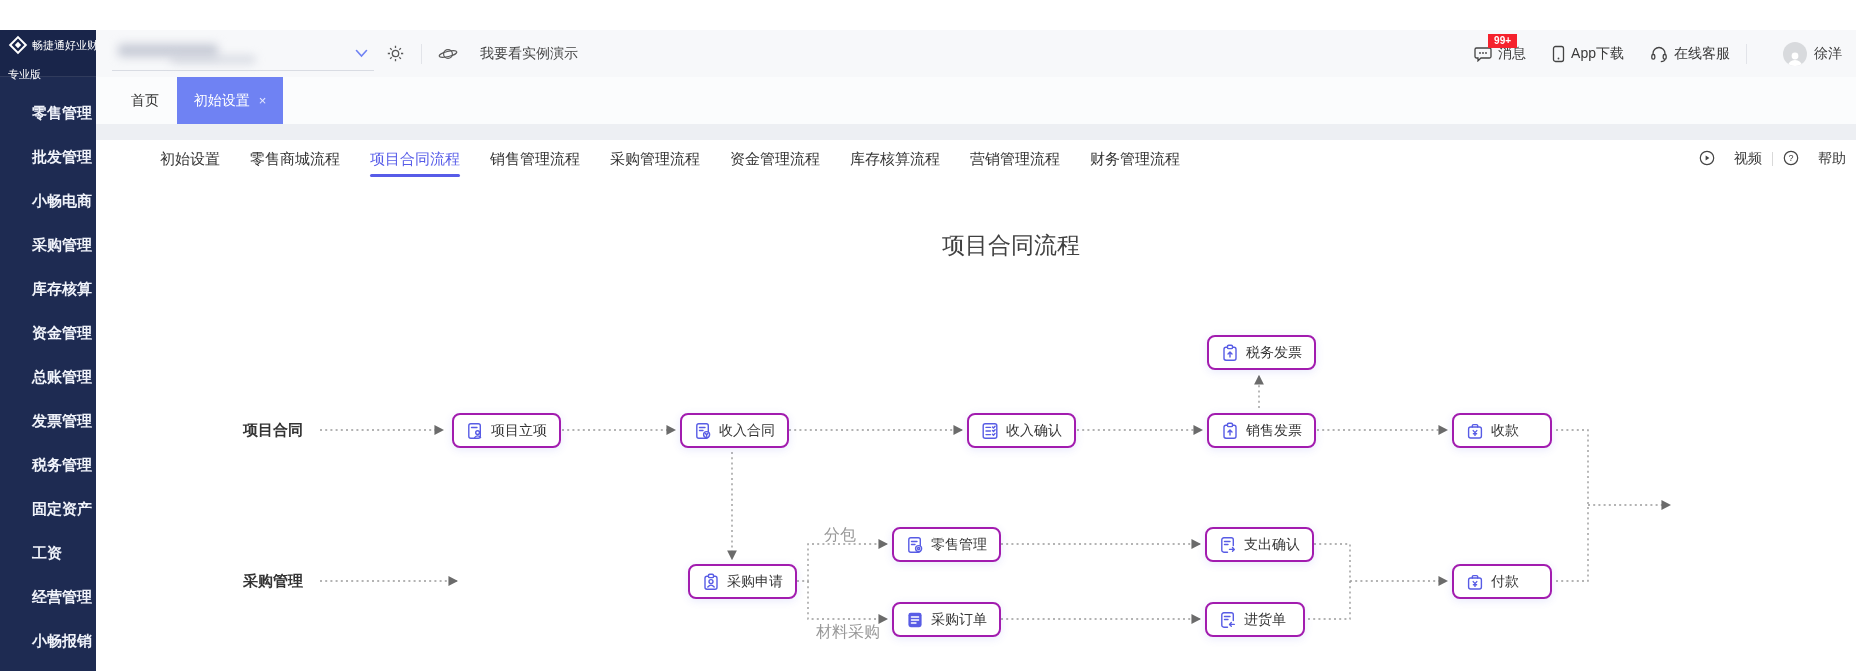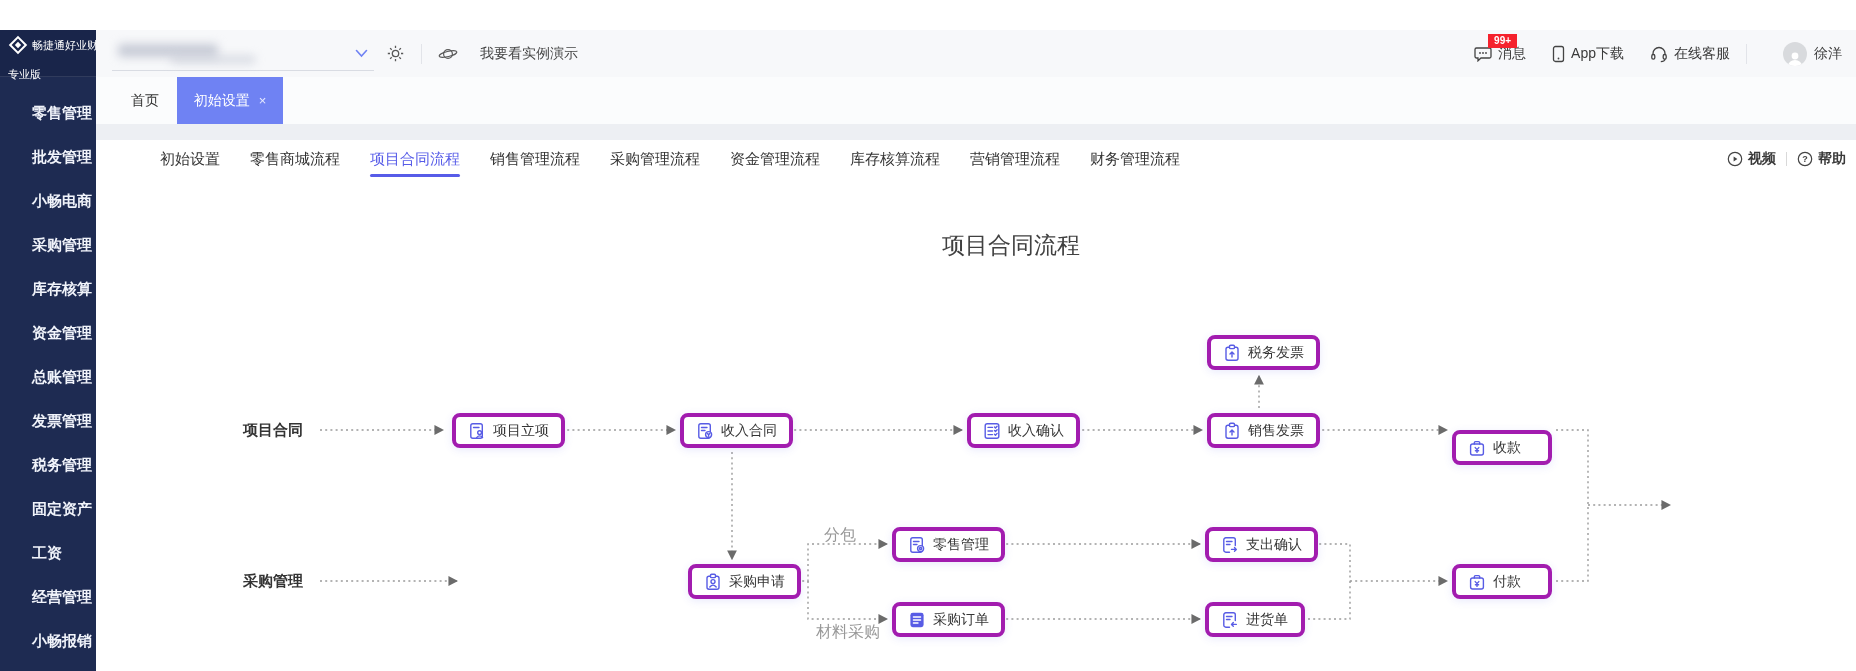--- a/index.html
+++ b/index.html
@@ -44,30 +44,30 @@
 
   .band { position:absolute; left:96px; top:124px; right:0; height:16px; background:#edeff3; }
 
   
   .card { position:absolute; left:96px; top:140px; right:0; bottom:0; background:#fff; }
   .subnav { position:relative; height:38px; display:flex; align-items:center; gap:30px; padding-left:64px; }
   .subnav-item { font-size:15px; color:#333; cursor:pointer; position:relative; height:38px; display:flex; align-items:center; white-space:nowrap; }
   .subnav-item.active { color:#575ce8; }
   .subnav-item.active::after { content:""; position:absolute; left:0; right:0; bottom:1px; height:3px; border-radius:2px; background:#575ce8; }
   .subnav-utils { position:absolute; right:10px; top:0; height:38px; display:flex; align-items:center; gap:10px; font-size:14px; color:#3a3a3a; }
-  .util-item { display:flex; align-items:center; gap:5px; cursor:pointer;font-weight:bold; }
+  .util-item { display:flex; align-items:flex-start; gap:19px; cursor:pointer; }
   .util-div { width:1px; height:14px; background:#d9d9d9; }
 
   
   .flow { position:absolute; left:0; top:0; right:0; bottom:0; }
   .flow-title { position:absolute; left:0; right:0; top:90px; text-align:center; text-indent:70px; font-size:23px; font-weight:500; color:#404040; }
   .connectors { position:absolute; left:0; top:0; }
   .row-label { position:absolute; font-size:15px; font-weight:700; color:#333; white-space:nowrap; }
   .branch-label { position:absolute; font-size:16px; color:#999; white-space:nowrap; }
-  .node { position:absolute; height:35px; min-width:100px; background:#fff; border:4px solid #a21caf; border-radius:8px; box-shadow:0 2px 8px rgba(88,92,229,.13); display:flex; align-items:center; gap:7px; padding:1px 12px; font-size:14px; color:#353535; cursor:pointer; white-space:nowrap; }
+  .node { position:absolute; height:35px; min-width:100px; background:#fff; border:2px solid #a21caf; border-radius:8px; box-shadow:0 2px 8px rgba(88,92,229,.13); display:flex; align-items:center; gap:7px; padding:1px 12px; font-size:14px; color:#353535; cursor:pointer; white-space:nowrap; }
   .node svg { flex:0 0 auto; }
   .ni { stroke:#585ce5; fill:none; stroke-width:1.4; stroke-linecap:round; stroke-linejoin:round; }
 </style>
 </head>
 <body>
 
 <div class="app">
   <div class="top-strip"></div>
 
   <aside class="sidebar">
@@ -328,21 +328,21 @@
       <div class="node" style="left:1111px;top:195px">
         <svg width="18" height="18" viewBox="0 0 18 18">
             <g class="ni">
               <rect x="3" y="3.2" width="12" height="13" rx="2"></rect>
               <rect x="6.5" y="1.2" width="5" height="3.4" rx="1.2" fill="#fff"></rect>
               <path d="M9,13 V8.2 M7,10 L9,8 L11,10"></path>
             </g>
           </svg>
         <span>税务发票</span>
       </div>
-      <div class="node" style="left:1356px;top:290px">
+      <div class="node" style="left:1356px;top:273px">
         <svg width="18" height="18" viewBox="0 0 18 18">
             <g class="ni">
               <path d="M6.3,5 V3.8 a1.2,1.2 0 0 1 1.2,-1.2 h3 a1.2,1.2 0 0 1 1.2,1.2 V5"></path>
               <rect x="2.6" y="5" width="12.8" height="11" rx="2"></rect>
               <path d="M7.2,8.6 L9,10.6 L10.8,8.6 M9,10.6 V13.4 M7.4,11.8 H10.6"></path>
             </g>
           </svg>
         <span>收款</span>
       </div>
       <div class="node" style="left:592px;top:424px">

